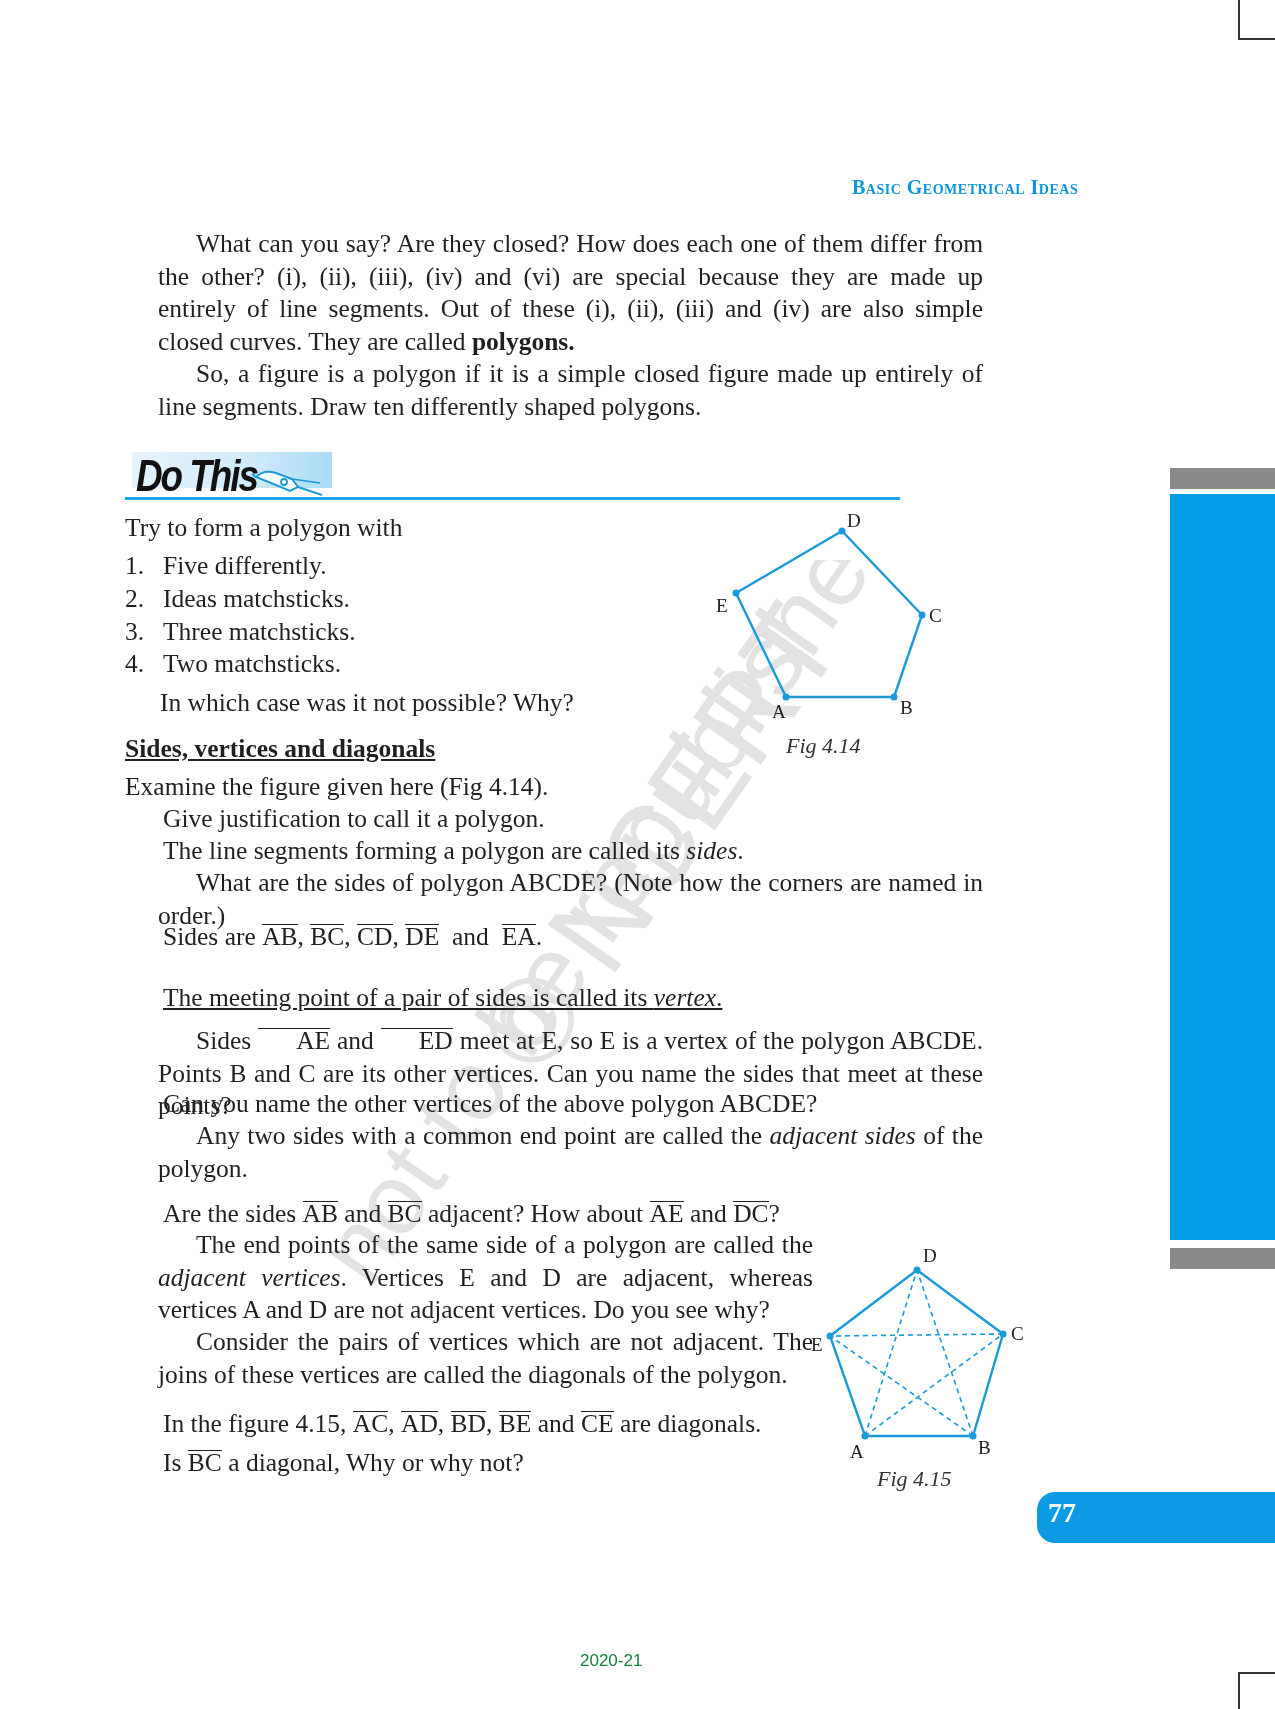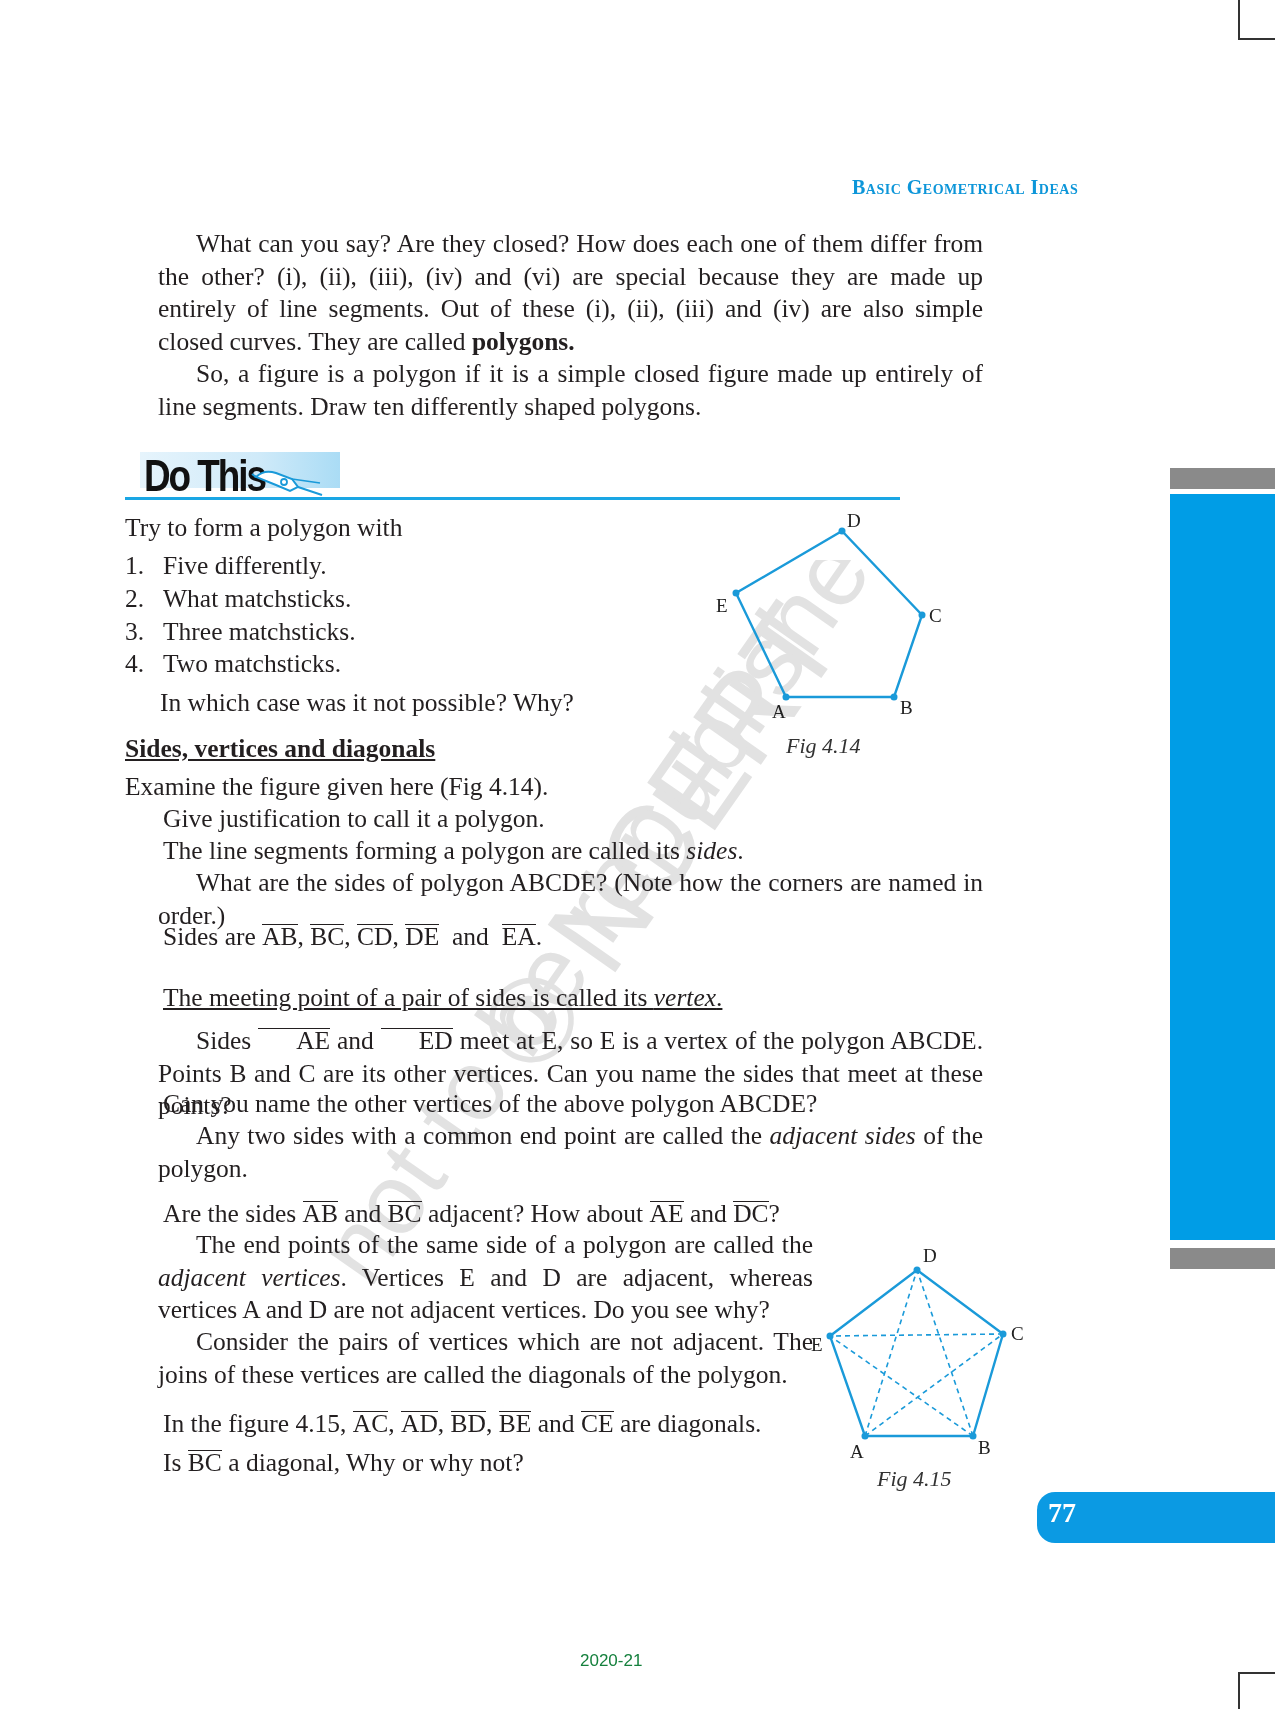--- a/index.html
+++ b/index.html
@@ -9,22 +9,22 @@
   #crop-tr { left: 1238px; top: 0; width: 37px; height: 38px; border-left-width: 2px; border-bottom-width: 2px; }
   #crop-br { left: 1238px; top: 1672px; width: 37px; height: 37px; border-left-width: 2px; border-top-width: 2px; }
   .header-title { position: absolute; left: 852px; top: 176px; font-family: "Liberation Serif", serif; font-weight: bold;
                   font-variant: small-caps; color: #0d96d9; font-size: 20px; letter-spacing: 0.5px; }
   .para { position: absolute; left: 125px; width: 825px; font-size: 25.5px; line-height: 32.5px; margin: 0; }
   .para.narrow { width: 655px; }
   .indent { text-indent: 38px; margin-left: 33px; }
   .just { text-align: justify; text-align-last: left; }
   .seg { display: inline-block; border-top: 1.5px solid #231f20; line-height: 22px; padding-top: 1px; margin-top: 6px; vertical-align: baseline; }
   b.hd { font-weight: bold; }
-  .do-this { position: absolute; left: 140px; top: 452px; width: 200px; height: 36px;
-             background: linear-gradient(90deg, #e6f4fc 0%, #cfeaf9 60%, #aadcf5 100%); }
+  .do-this { position: absolute; left: 132px; top: 452px; width: 200px; height: 36px;
+             background: linear-gradient(90deg, #e6f4fc 0%, #cfeaf9 60%, #aadcf5 100%); font-style: italic; }
   .do-this-label { position: absolute; left: 4px; top: -2px; font-family: "Liberation Sans", sans-serif; font-weight: bold;
                    font-size: 45px; letter-spacing: -2.5px; color: #111; transform: scaleX(0.82); transform-origin: left top; }
   .do-this-rule { position: absolute; left: 125px; top: 497px; width: 775px; height: 3px; background: #1aa6e4; }
   .pen-icon { position: absolute; left: 250px; top: 457px; width: 80px; height: 40px; }
   .list-item { position: absolute; left: 125px; font-size: 25.5px; line-height: 32px; }
   .list-num { display: inline-block; width: 38px; }
   .side-tab-grey { position: absolute; left: 1170px; width: 105px; height: 21px; background: #8a8a8a; }
   .side-tab-blue { position: absolute; left: 1170px; top: 494px; width: 105px; height: 746px; background: #009de6; }
   .page-num-tab { position: absolute; left: 1037px; top: 1492px; width: 238px; height: 51px; background: #0b9ae3;
                   border-radius: 18px 0 0 18px; }
@@ -68,21 +68,21 @@
   <path d="M48 30 L72 38" stroke="#1a9ad9" stroke-width="2"></path>
   <path d="M42 22 L70 26" stroke="#1a9ad9" stroke-width="1.5"></path>
 </svg>
 <div class="do-this-rule"></div>
 
 <div class="list-item" style="top:512px;">Try to form a polygon with</div>
 <div class="list-item" style="top:550px;">
   <span class="list-num">1.</span><span>Five differently.</span>
 </div>
 <div class="list-item" style="top:583px;">
-  <span class="list-num">2.</span><span>What matchsticks.</span>
+  <span class="list-num">2.</span><span>Ideas matchsticks.</span>
 </div>
 <div class="list-item" style="top:616px;">
   <span class="list-num">3.</span><span>Three matchsticks.</span>
 </div>
 <div class="list-item" style="top:648px;">
   <span class="list-num">4.</span><span>Two matchsticks.</span>
 </div>
 <div class="list-item" style="top:687px; left:160px;">In which case was it not possible? Why?</div>
 
 <svg class="fig" style="left:700px; top:505px;" width="260" height="220" viewBox="0 0 260 220">

